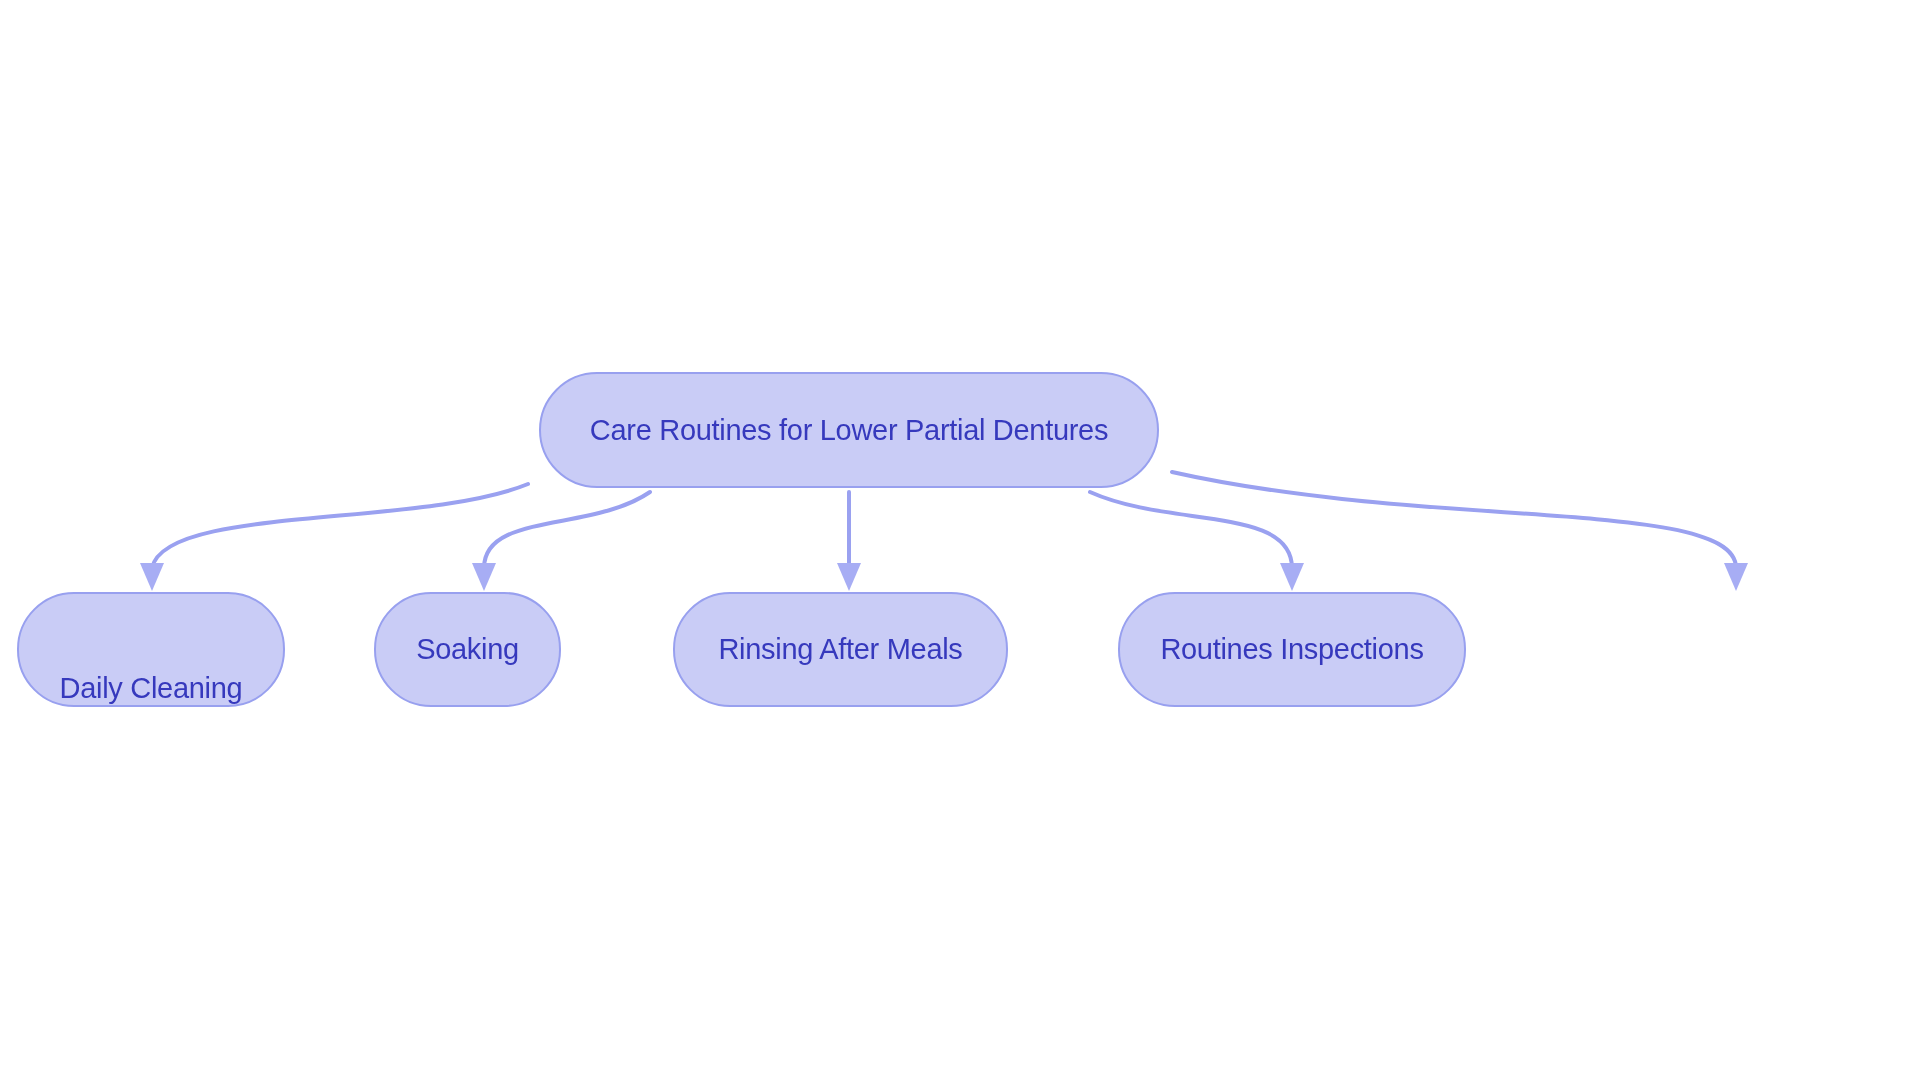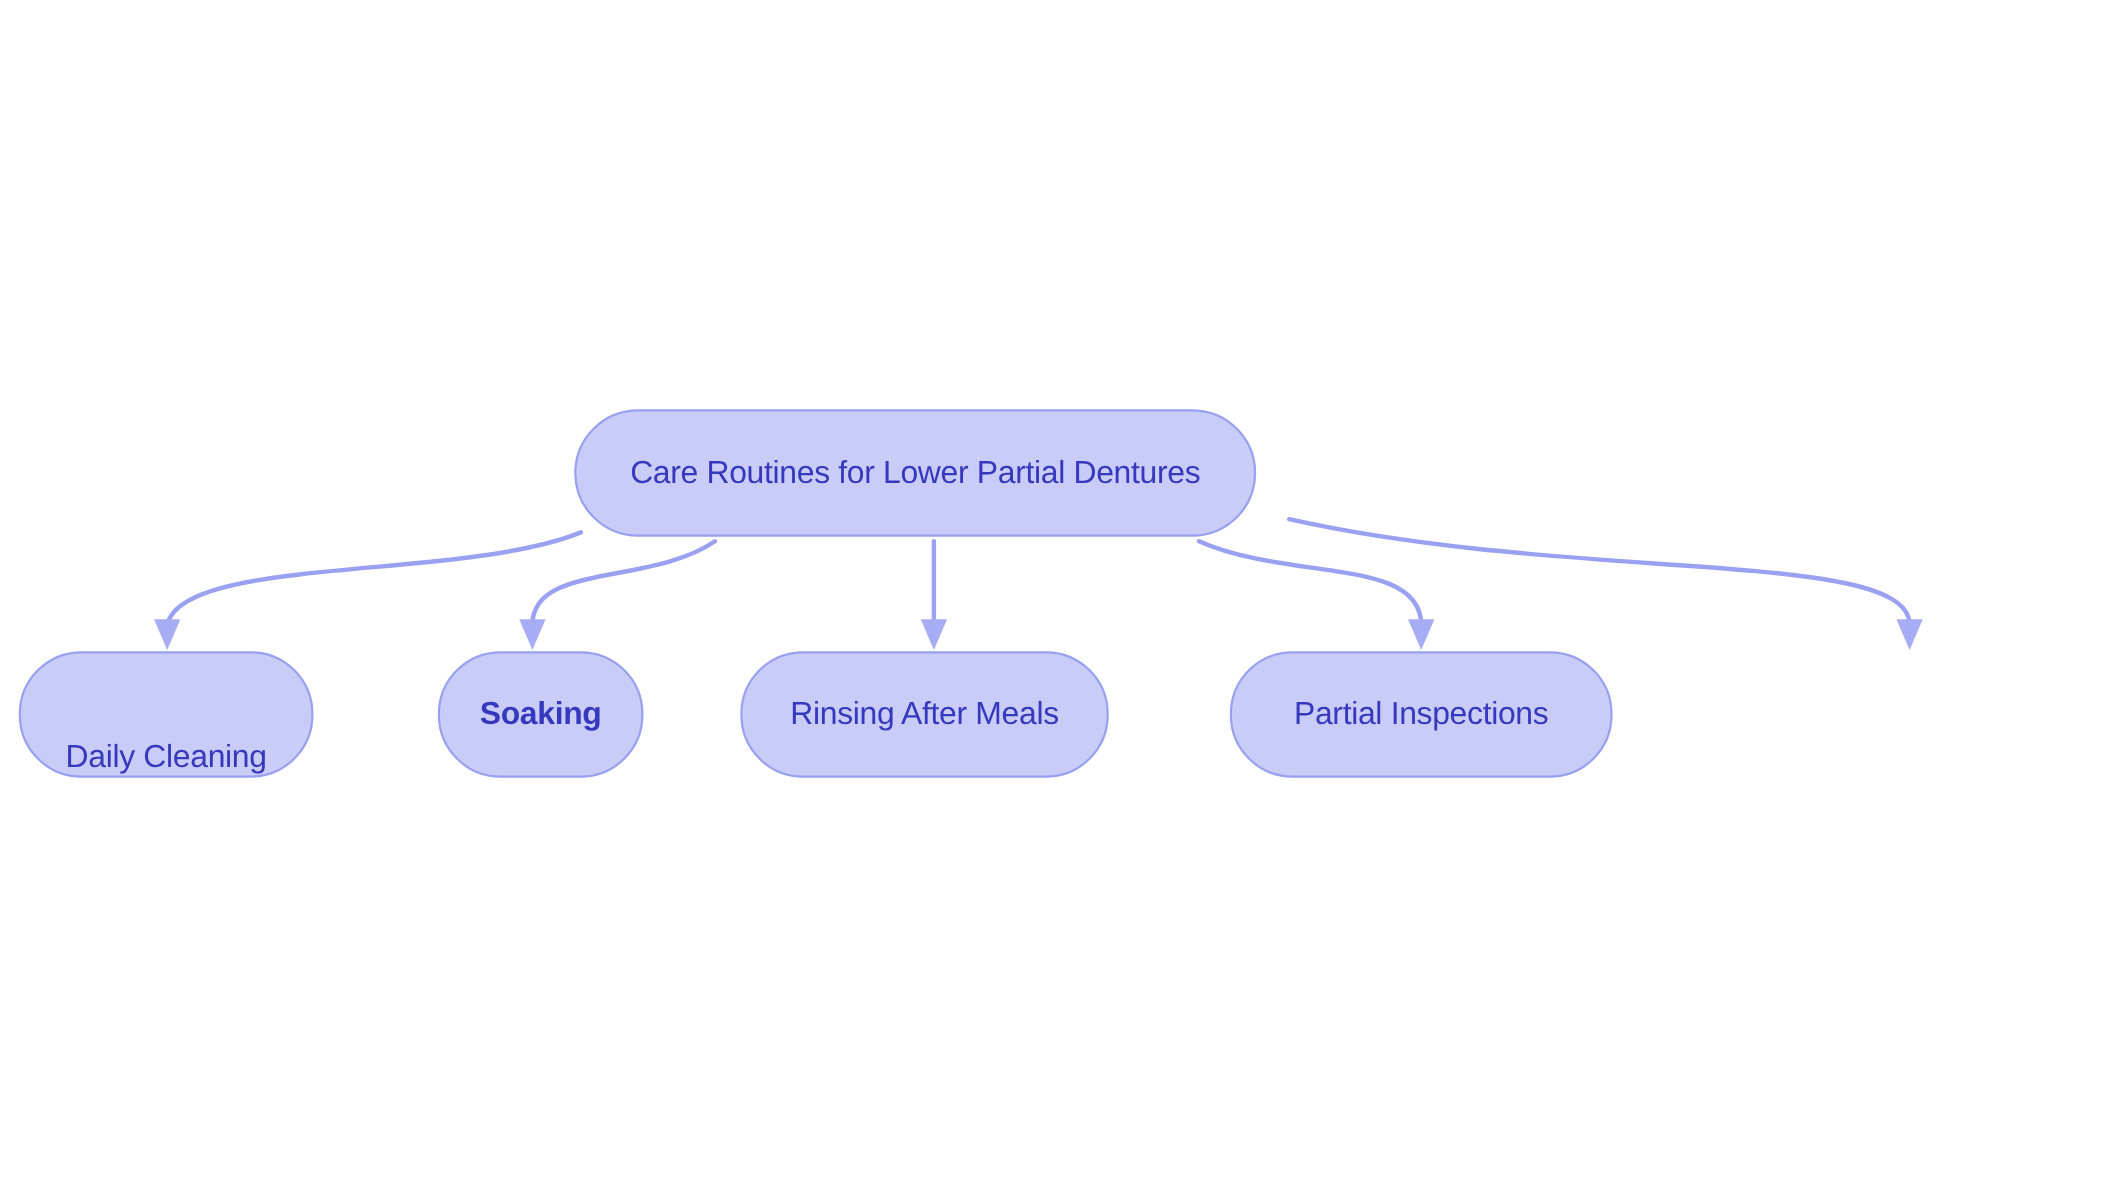--- a/index.html
+++ b/index.html
@@ -44,31 +44,31 @@
     display: flex;
     align-items: center;
     justify-content: center;
     color: var(--text);
     font-size: 29px;
     letter-spacing: -0.3px;
     white-space: nowrap;
     text-align: center;
   }
   .node-root {
-    left: 522px; top: 372px;
+    left: 539px; top: 372px;
     width: 620px; height: 116px;
     border-radius: 58px;
   }
   .node-child {
     top: 592px;
     height: 115px;
     border-radius: 57px;
   }
   .node-c0 { left: 17px;   width: 268px; align-items: flex-end; }
-  .node-c1 { left: 398px;  width: 187px; font-weight: bold; }
+  .node-c1 { left: 374px;  width: 187px; }
   .node-c2 { left: 673px;  width: 335px; }
   .node-c3 { left: 1118px; width: 348px; }
   .node-c4 { left: 1570px; width: 335px; }
 </style>
 </head>
 <body>
 
 <div class="canvas">
 
   <svg class="edges-layer" viewBox="0 0 1920 1083" xmlns="http://www.w3.org/2000/svg" aria-hidden="true">
@@ -95,17 +95,17 @@
 
   <div class="node node-child node-c1">
     <span>Soaking</span>
   </div>
 
   <div class="node node-child node-c2">
     <span>Rinsing After Meals</span>
   </div>
 
   <div class="node node-child node-c3">
-    <span>Partial Inspections</span>
+    <span>Routines Inspections</span>
   </div>
 
 
 </div>
 
 </body></html>

